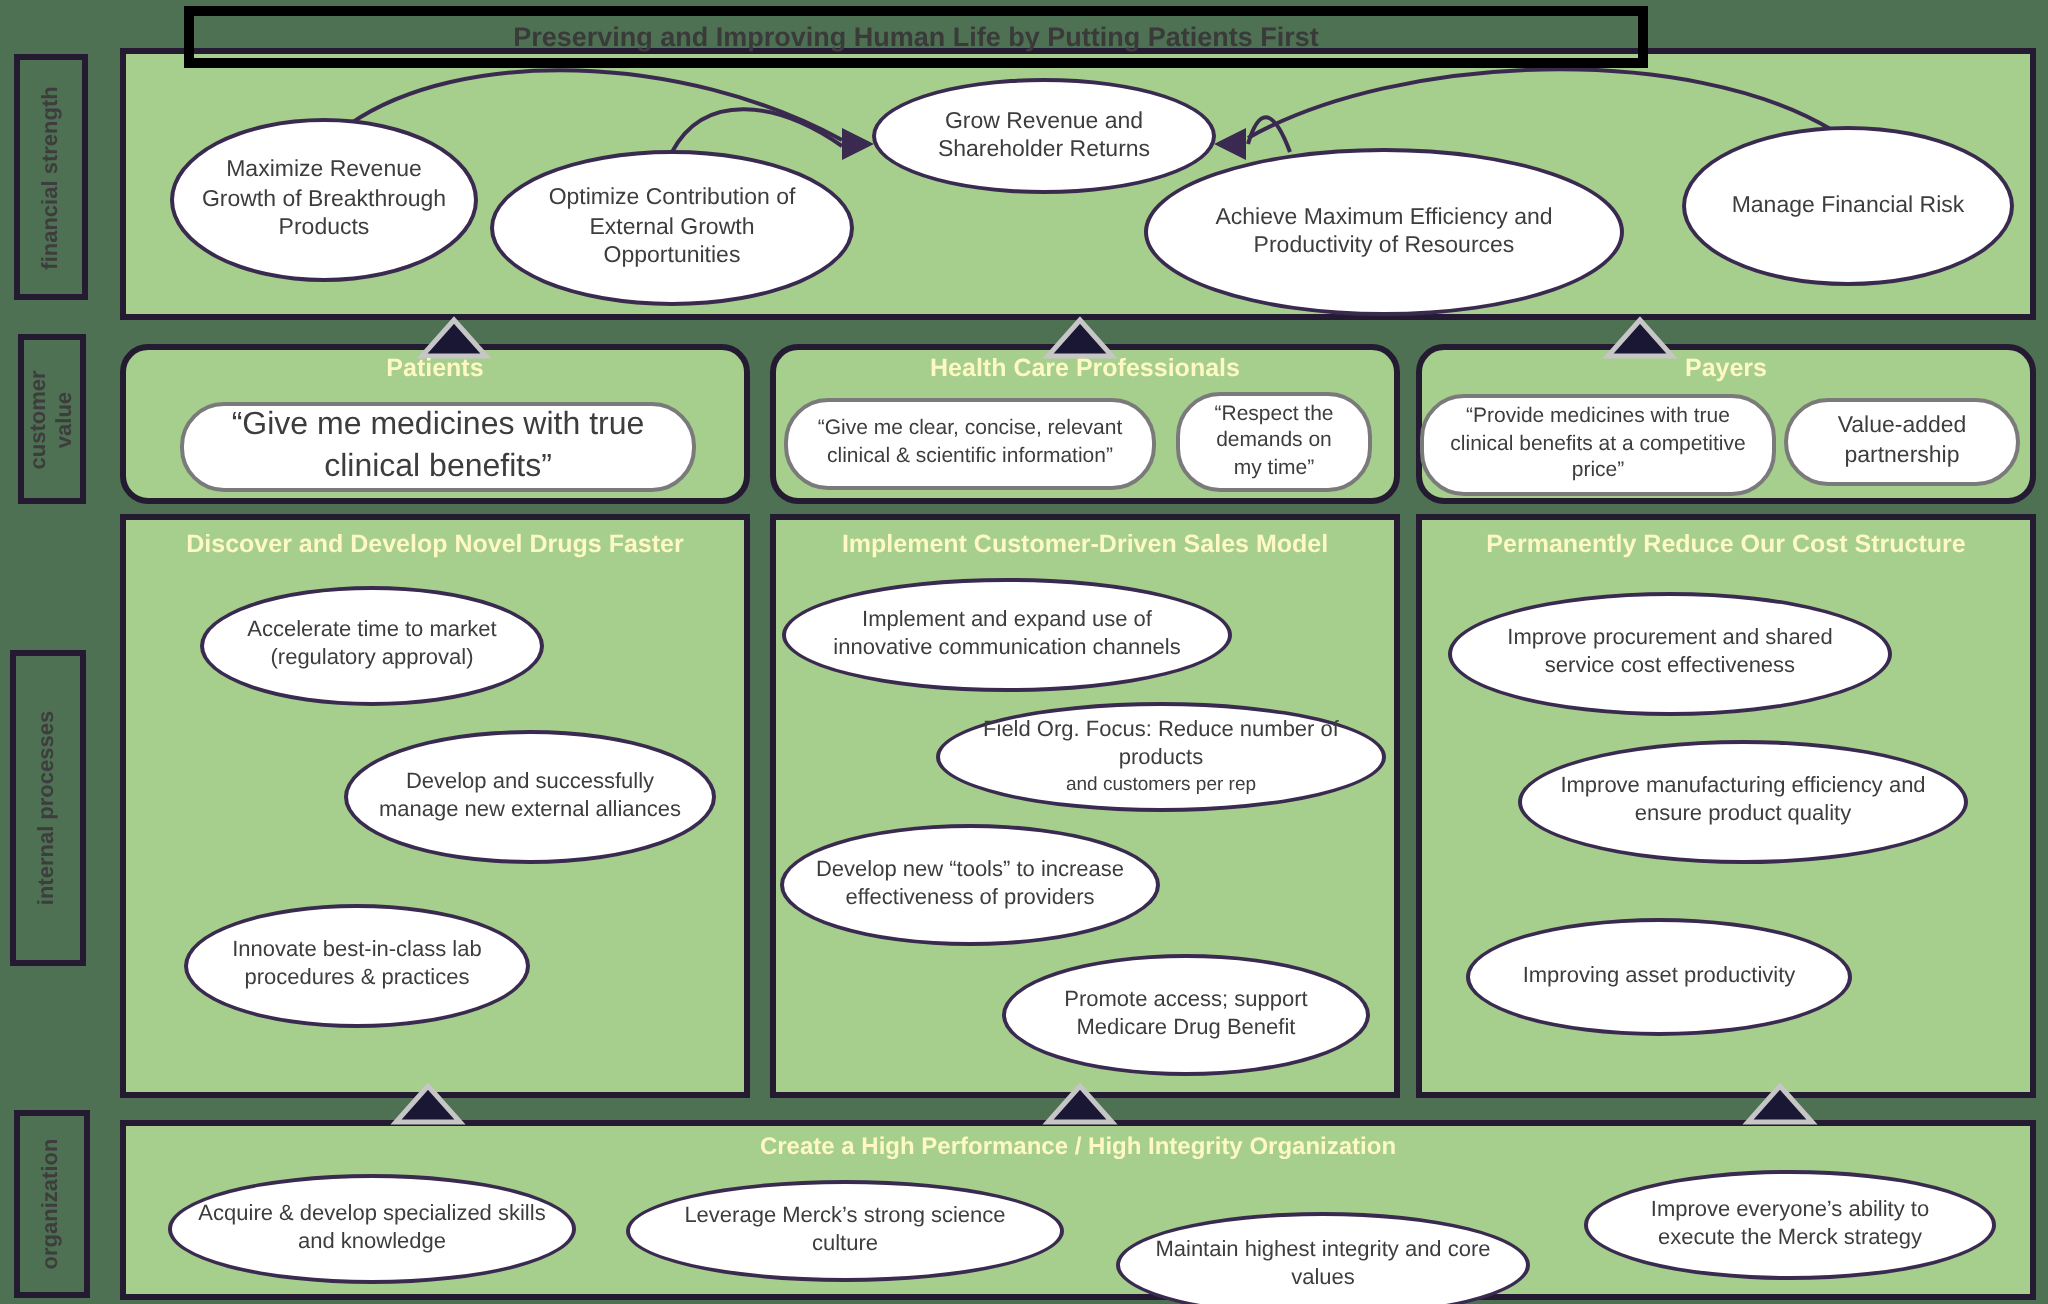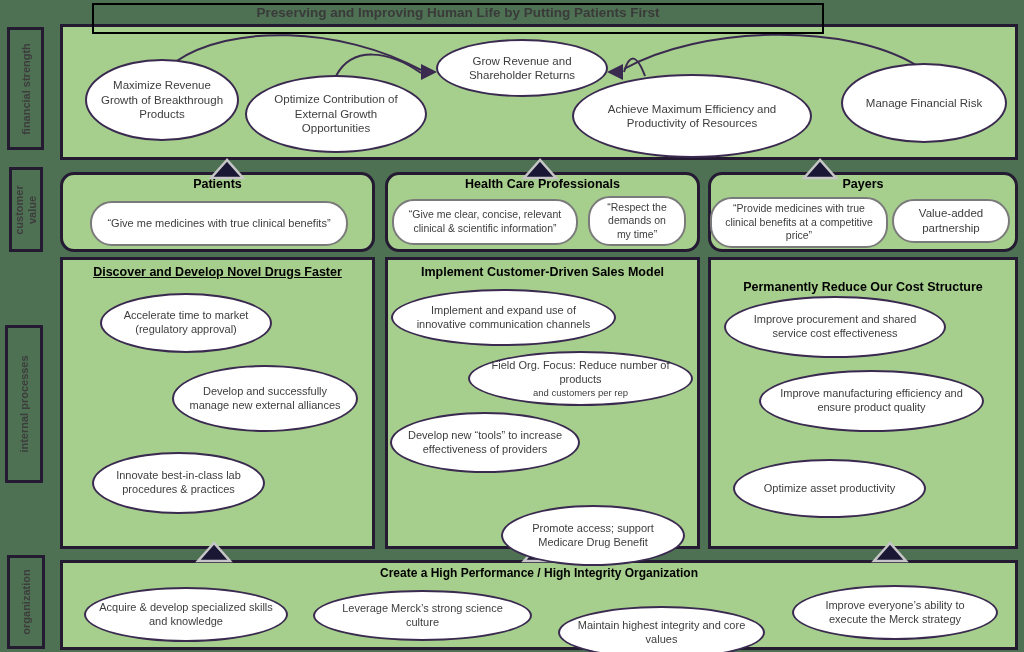--- a/index.html
+++ b/index.html
@@ -10,54 +10,54 @@
     color:#3d3d3d;
   }
   .panel{
     position:absolute;background:#a6ce8c;border:3px solid #241b33;
     box-sizing:border-box;z-index:1;
   }
   .panel.rounded{border-radius:14px;}
   .overlay{position:absolute;left:0;top:0;z-index:2;pointer-events:none;}
   .titlebar{
     position:absolute;left:92px;top:3px;width:732px;height:31px;
-    border:2px solid #000000;box-sizing:border-box;z-index:3;
-    display:flex;align-items:flex-start;justify-content:center;
+    border:5px solid #000000;box-sizing:border-box;z-index:3;
+    display:flex;align-items:center;justify-content:center;
   }
   .titlebar span{font-size:13.5px;font-weight:700;color:#3a3a3a;}
   .sidelabel{
     position:absolute;background:#4e7153;border:3px solid #241b33;
     box-sizing:border-box;z-index:3;
   }
   .sidelabel span{
     position:absolute;left:50%;top:50%;
     transform:translate(-50%,-50%) rotate(-90deg);
     font-size:11px;font-weight:700;color:#3d3d3d;text-align:center;
     line-height:1.15;display:block;
   }
   .hdr{
     position:absolute;z-index:3;text-align:center;font-weight:700;
-    color:#000000;font-size:12.5px;
+    color:#fef9c3;font-size:12.5px;
   }
   .el{
     position:absolute;z-index:3;background:#ffffff;border:2px solid #3a2a50;
     border-radius:50%;box-sizing:border-box;
     display:flex;flex-direction:column;align-items:center;justify-content:center;
     text-align:center;font-size:11px;line-height:1.25;color:#3d3d3d;
     padding:2px 12px;
   }
   .el.big{font-size:11.5px;}
   .el .sub{font-size:9.5px;line-height:1.2;}
   .stadium{
     position:absolute;z-index:3;background:#ffffff;border:2px solid #7a7a7a;
     border-radius:22px;box-sizing:border-box;
     display:flex;align-items:center;justify-content:center;text-align:center;
     font-size:10.5px;line-height:1.3;color:#3d3d3d;padding:2px 10px;
   }
-  .stadium.lg{font-size:11px;}
+  .stadium.lg{font-size:16px;}
 </style>
 </head>
 <body>
 
 <div class="stage">
 
   <div class="panel" style="left:60px;top:24px;width:958px;height:136px;"></div>
 
   <div class="panel rounded" style="left:60px;top:172px;width:315px;height:80px;"></div>
   <div class="panel rounded" style="left:385px;top:172px;width:315px;height:80px;"></div>
@@ -137,21 +137,21 @@
   </div>
 
   <div class="hdr" style="left:708px;top:177px;width:310px;">Payers</div>
   <div class="stadium" style="left:710px;top:197px;width:178px;height:51px;">
     <span>“Provide medicines with true clinical benefits at a competitive price”</span>
   </div>
   <div class="stadium" style="left:892px;top:199px;width:118px;height:44px;font-size:11.5px;">
     <span>Value-added partnership</span>
   </div>
 
-  <div class="hdr" style="left:60px;top:265px;width:315px;text-decoration:underline;">Discover and Develop Novel Drugs Faster</div>
+  <div class="hdr" style="left:60px;top:265px;width:315px;">Discover and Develop Novel Drugs Faster</div>
   <div class="el" style="left:172px;top:365px;width:186px;height:67px;">
     <span>Develop and successfully manage new external alliances</span>
   </div>
   <div class="el" style="left:100px;top:293px;width:172px;height:60px;">
     <span>Accelerate time to market (regulatory approval)</span>
   </div>
   <div class="el" style="left:92px;top:452px;width:173px;height:62px;">
     <span>Innovate best-in-class lab procedures &amp; practices</span>
   </div>
 
@@ -159,33 +159,33 @@
   <div class="el" style="left:391px;top:289px;width:225px;height:57px;">
     <span>Implement and expand use of innovative communication channels</span>
   </div>
   <div class="el" style="left:468px;top:351px;width:225px;height:55px;">
     <span>Field Org. Focus: Reduce number of products</span>
     <span class="sub">and customers per rep</span>
   </div>
   <div class="el" style="left:390px;top:412px;width:190px;height:61px;">
     <span>Develop new “tools” to increase effectiveness of providers</span>
   </div>
-  <div class="el" style="left:501px;top:505px;width:184px;height:61px;">
+  <div class="el" style="left:501px;top:477px;width:184px;height:61px;">
     <span>Promote access; support Medicare Drug Benefit</span>
   </div>
 
-  <div class="hdr" style="left:708px;top:280px;width:310px;">Permanently Reduce Our Cost Structure</div>
+  <div class="hdr" style="left:708px;top:265px;width:310px;">Permanently Reduce Our Cost Structure</div>
   <div class="el" style="left:724px;top:296px;width:222px;height:62px;">
     <span>Improve procurement and shared service cost effectiveness</span>
   </div>
   <div class="el" style="left:759px;top:370px;width:225px;height:62px;justify-content:center;">
     <span>Improve manufacturing efficiency and ensure product quality</span>
   </div>
   <div class="el" style="left:733px;top:459px;width:193px;height:59px;">
-    <span>Optimize asset productivity</span>
+    <span>Improving asset productivity</span>
   </div>
 
   <div class="hdr" style="left:60px;top:566px;width:958px;font-size:12px;">Create a High Performance / High Integrity Organization</div>
   <div class="el" style="left:84px;top:587px;width:204px;height:55px;">
     <span>Acquire &amp; develop specialized skills and knowledge</span>
   </div>
   <div class="el" style="left:313px;top:590px;width:219px;height:51px;">
     <span>Leverage Merck’s strong science culture</span>
   </div>
   <div class="el" style="left:558px;top:606px;width:207px;height:53px;">

